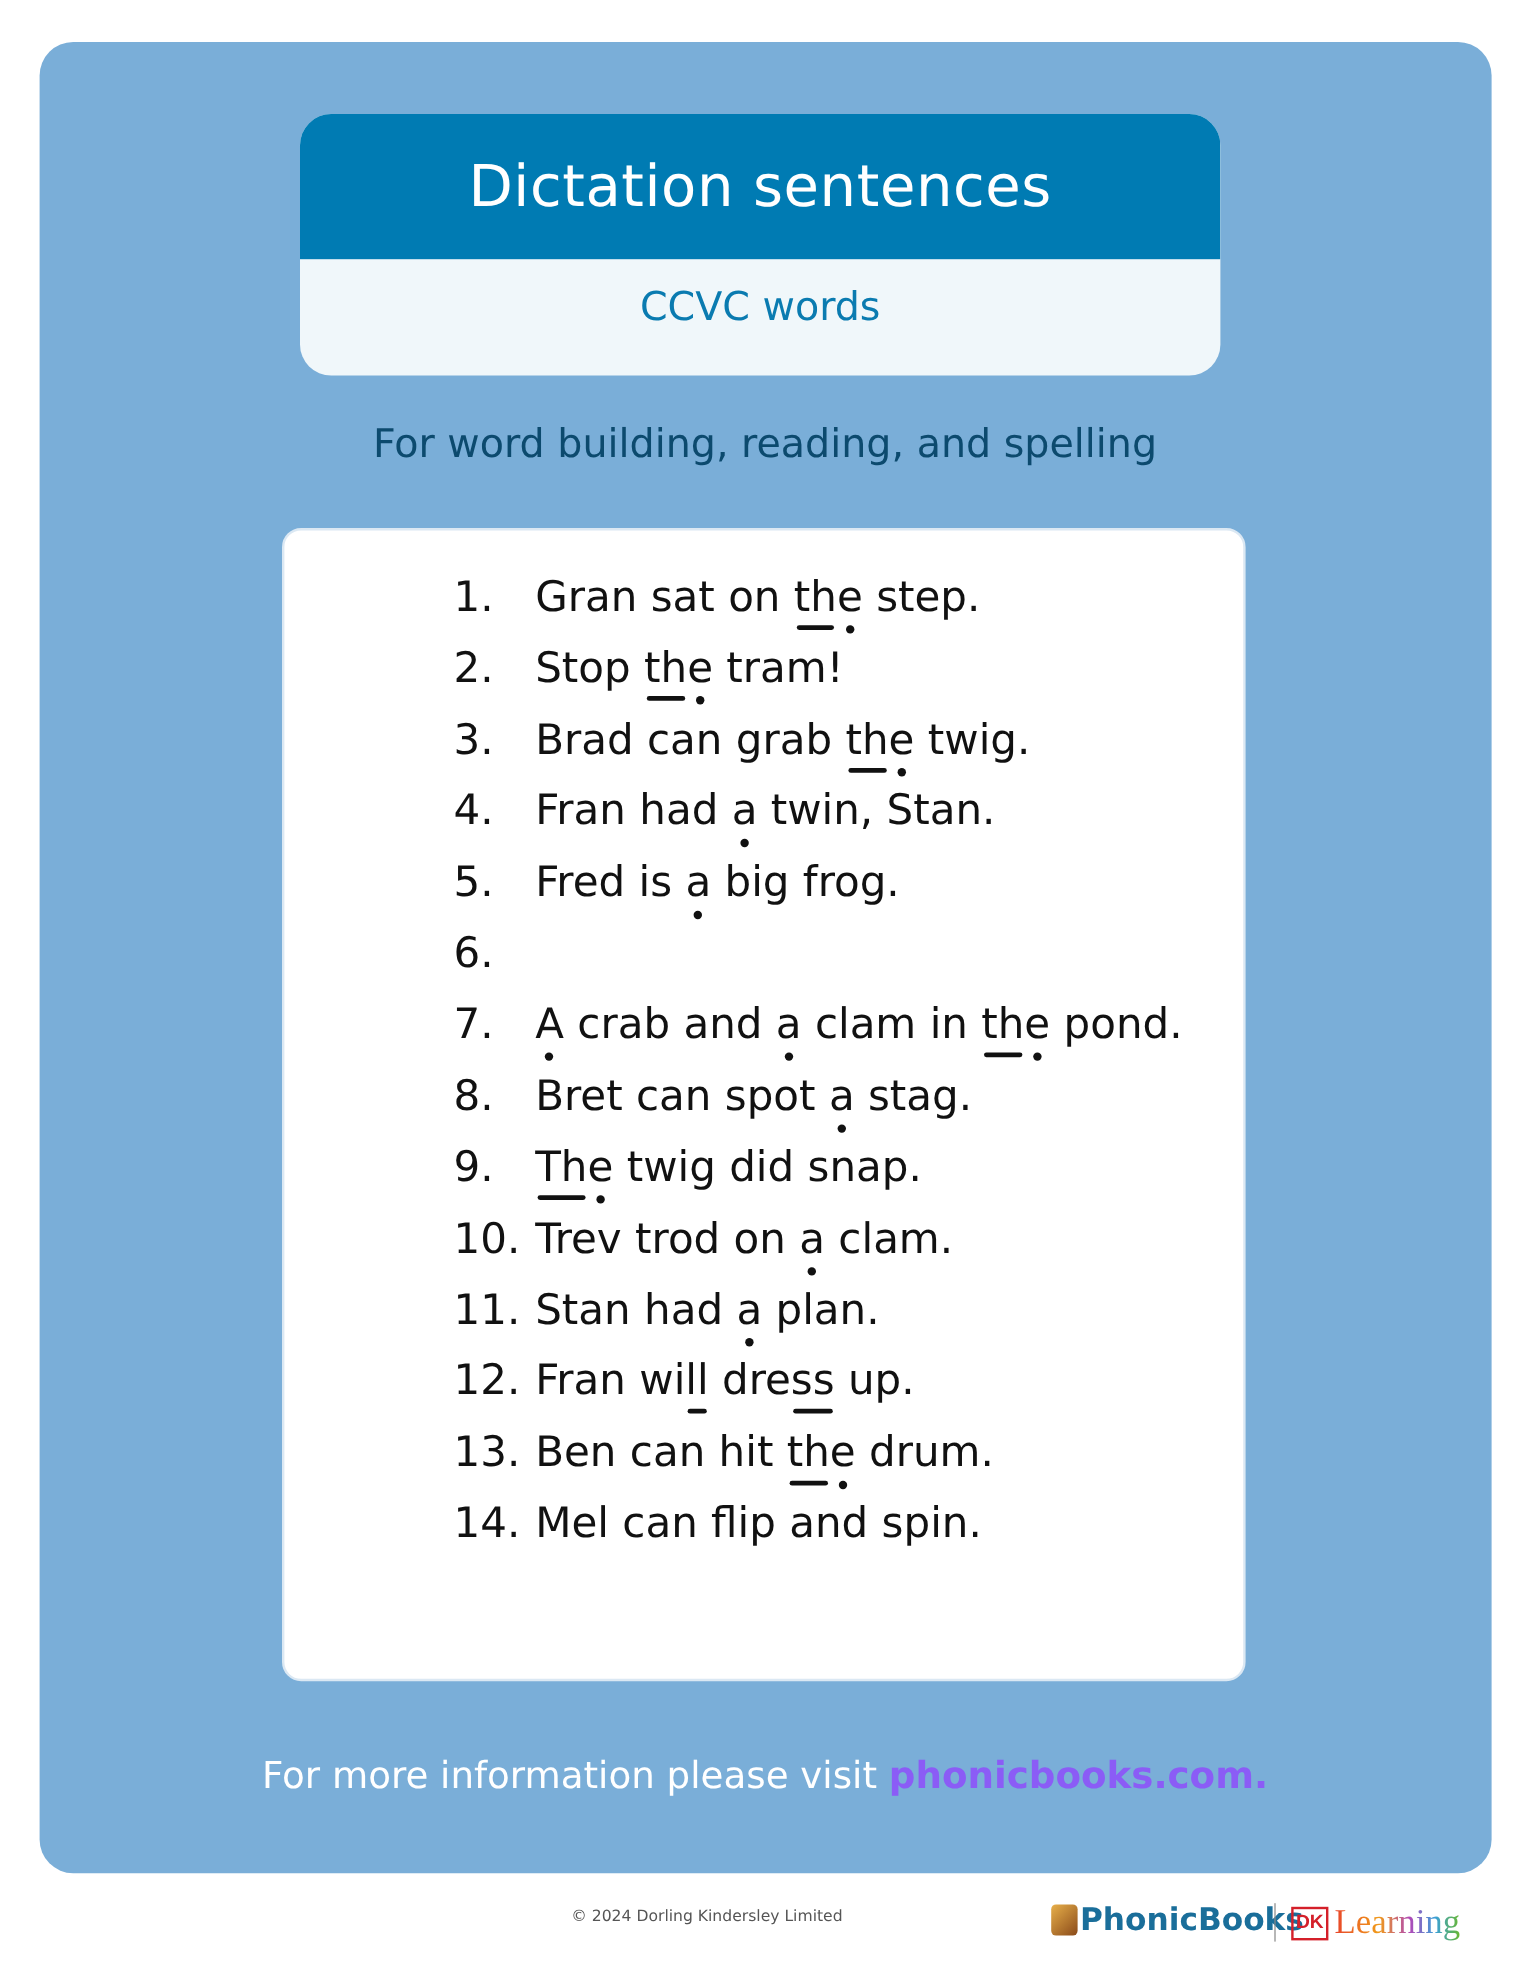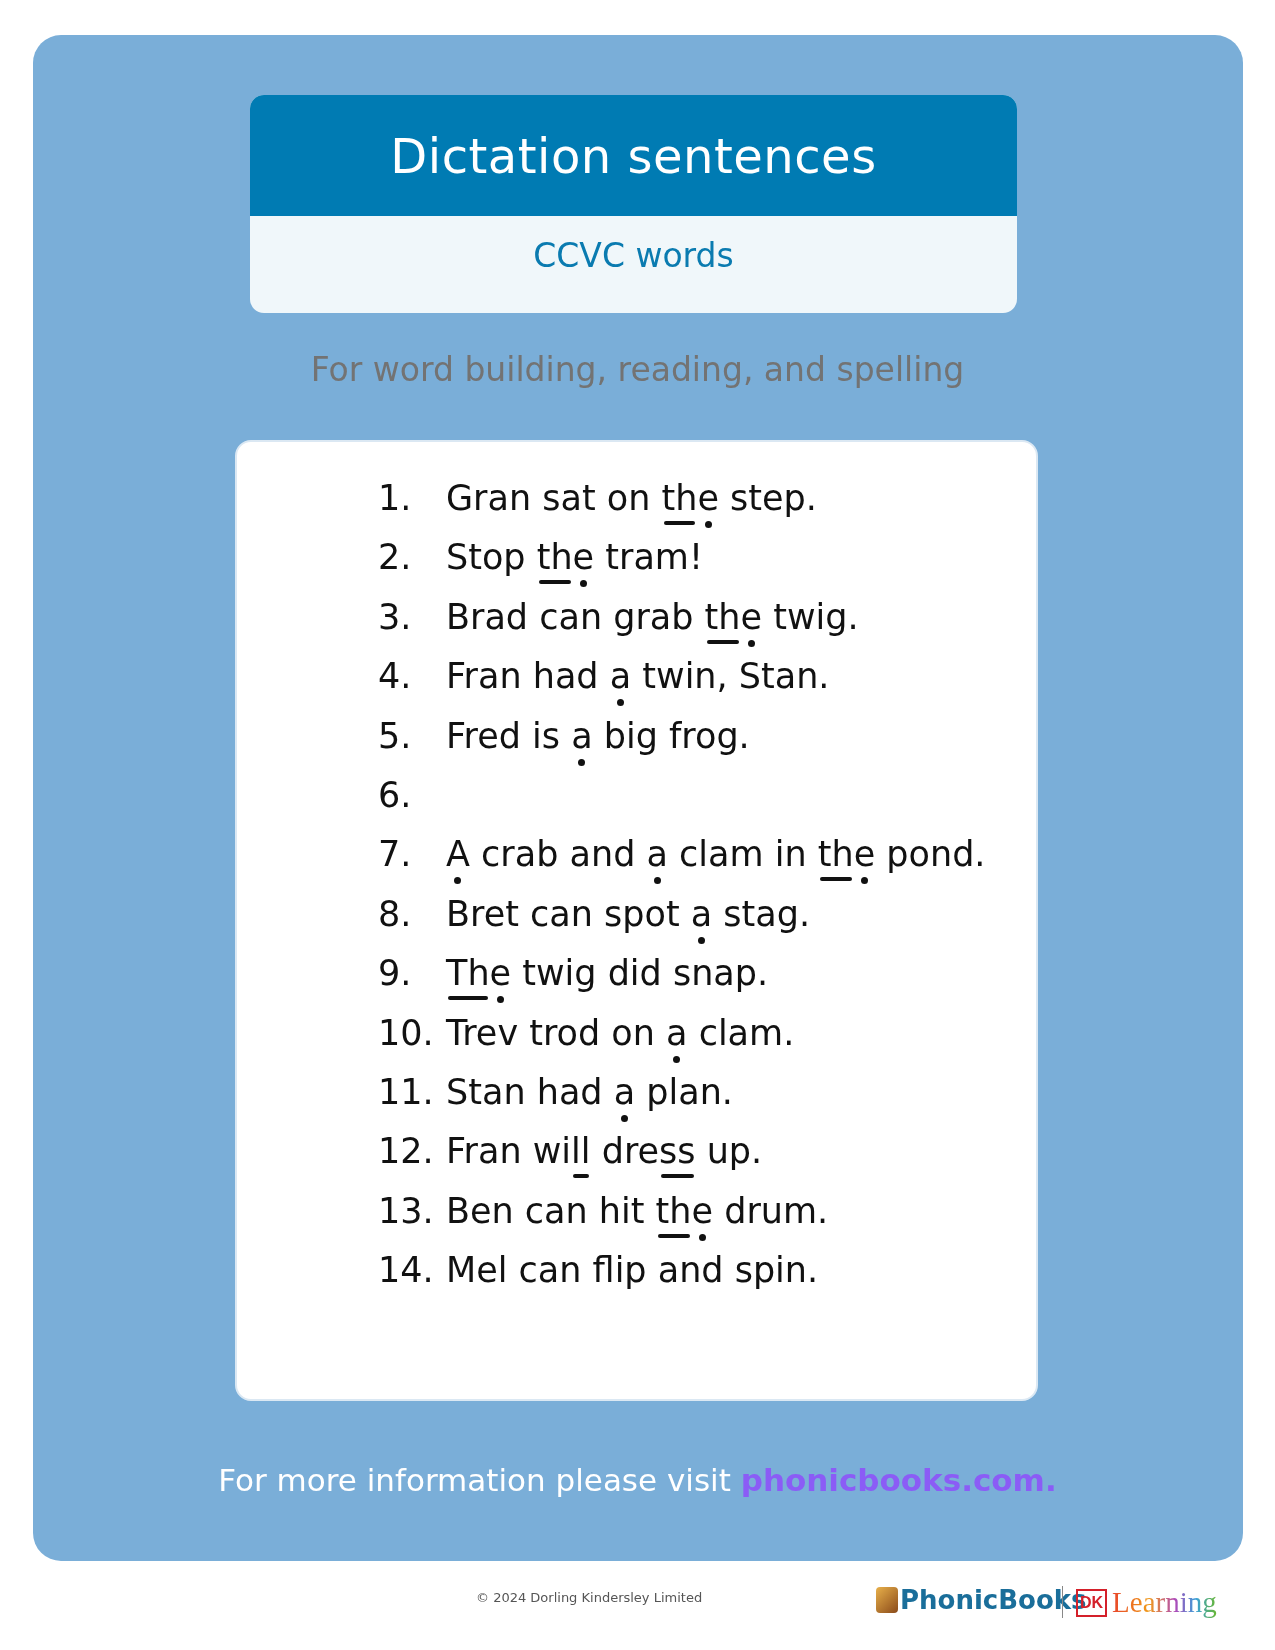--- a/index.html
+++ b/index.html
@@ -1,23 +1,23 @@
 <!DOCTYPE html>
 <html><head>
   <meta charset="utf-8">
   <style>
     html, body { margin: 0; padding: 0; background: #ffffff; }
     body { width: 1275px; height: 1650px; position: relative; overflow: hidden; font-family: "Liberation Sans", sans-serif; }
     .panel { position: absolute; left: 33px; top: 35px; width: 1210px; height: 1526px; background: #7aaed8; border-radius: 28px; }
-    .header-box { position: absolute; left: 250px; top: 95px; width: 767px; height: 218px; border-radius: 14px; overflow: hidden; background: #f0f7fa; }
+    .header-box { position: absolute; left: 250px; top: 95px; width: 767px; height: 218px; border-radius: 26px; overflow: hidden; background: #f0f7fa; }
     .header-top { height: 121px; background: #007bb3; display: flex; align-items: center; justify-content: center; }
     .header-title { color: #ffffff; font-size: 48px; font-family: "DejaVu Sans", sans-serif; letter-spacing: 0.5px; }
     .header-bottom { height: 79px; display: flex; align-items: center; justify-content: center; }
     .header-sub { color: #0a7bb0; font-size: 33px; font-family: "DejaVu Sans", sans-serif; }
-    .tagline { position: absolute; left: 0; width: 1275px; top: 350px; text-align: center; color: #737373; font-size: 33px; font-family: "DejaVu Sans", sans-serif; }
+    .tagline { position: absolute; left: 0; width: 1275px; top: 350px; text-align: center; color: #0c4a6e; font-size: 33px; font-family: "DejaVu Sans", sans-serif; }
     .list-box { position: absolute; left: 235px; top: 440px; width: 803px; height: 961px; background: #ffffff; border-radius: 16px; border: 2px solid #dbe8f3; box-sizing: border-box; }
     .list { position: absolute; left: 378px; top: 478px; margin: 0; padding: 0; list-style: none; }
     .item { display: flex; height: 59.4px; align-items: flex-start; font-size: 35px; color: #111111; font-family: "DejaVu Sans", sans-serif; }
     .num { width: 68px; display: inline-block; }
     .sentence { white-space: pre; position: relative; }
     .mk { position: relative; display: inline-block; }
     .mk-dig::after { content: ""; position: absolute; left: 2px; right: 2px; bottom: -7px; height: 4px; background: #111; border-radius: 2px; }
     .mk-dot::after { content: ""; position: absolute; left: 50%; bottom: -10px; width: 7px; height: 7px; margin-left: -3.5px; background: #111; border-radius: 50%; }
     .footer-info { position: absolute; left: 0; width: 1275px; top: 1462px; text-align: center; color: #ffffff; font-size: 31px; font-family: "DejaVu Sans", sans-serif; }
     .footer-link { color: #8b5cf6; font-weight: bold; text-align: center; }

